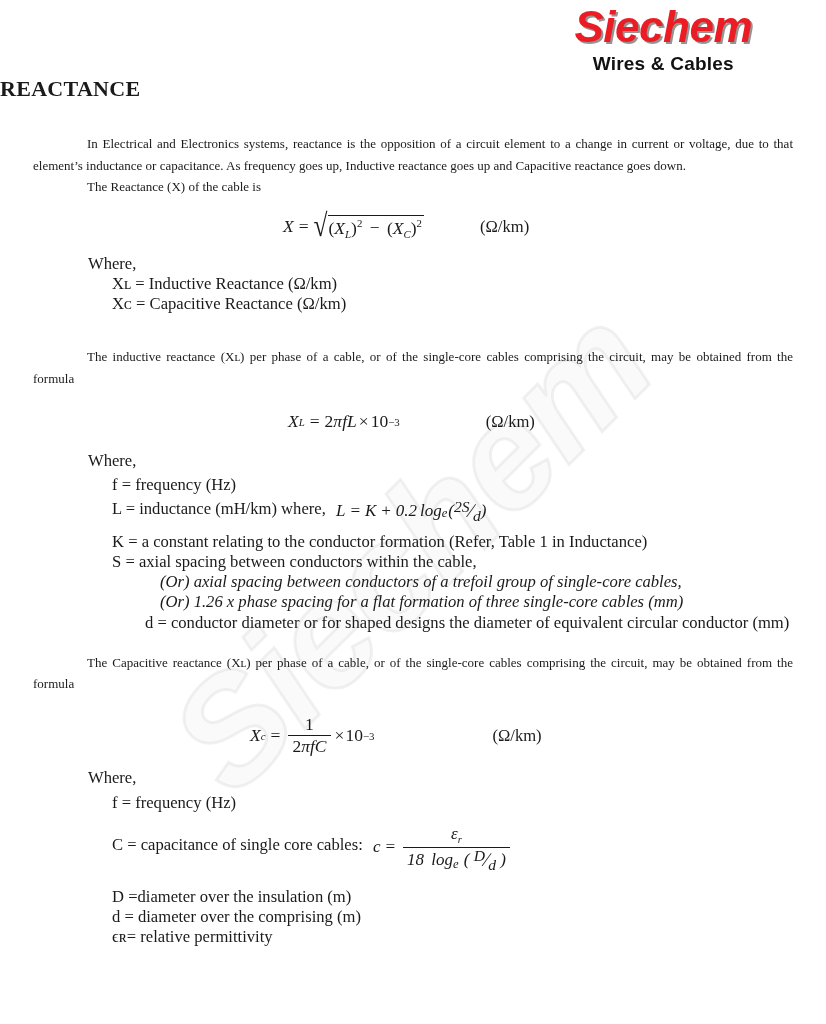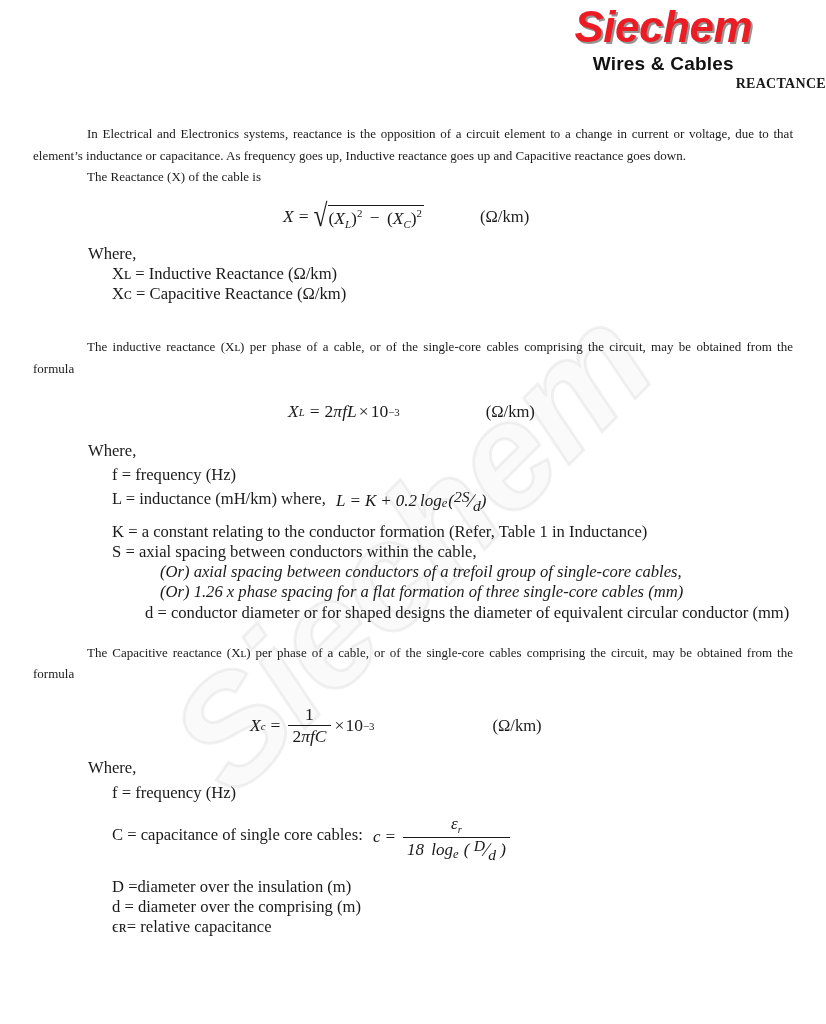--- a/index.html
+++ b/index.html
@@ -78,23 +78,23 @@
 
   
   .doc {
     position: absolute;
     left: 0;
     top: 0;
     width: 826px;
     z-index: 2;
   }
   .doc-title {
-    text-align: right;
+    text-align: left;
     font-weight: 700;
-    font-size: 14px;
+    font-size: 22px;
     letter-spacing: 0.3px;
     margin-top: 76px;
     font-family: "Liberation Serif", "DejaVu Serif", serif;
   }
 
   .para {
     font-size: 13px;
     line-height: 21.5px;
     text-align: justify;
     margin-left: 33px;
@@ -354,16 +354,16 @@
             <span class="up">)</span>
           </span>
         </span>
       </span>
     </div>
 
     <div style="height:16px"></div>
 
     <div class="sub tight">D =diameter over the insulation (m)</div>
     <div class="sub tight">d = diameter over the comprising (m)</div>
-    <div class="sub tight">ϵʀ= relative capacitance</div>
+    <div class="sub tight">ϵʀ= relative permittivity</div>
 
   </div>
 </div>
 
 </body></html>

